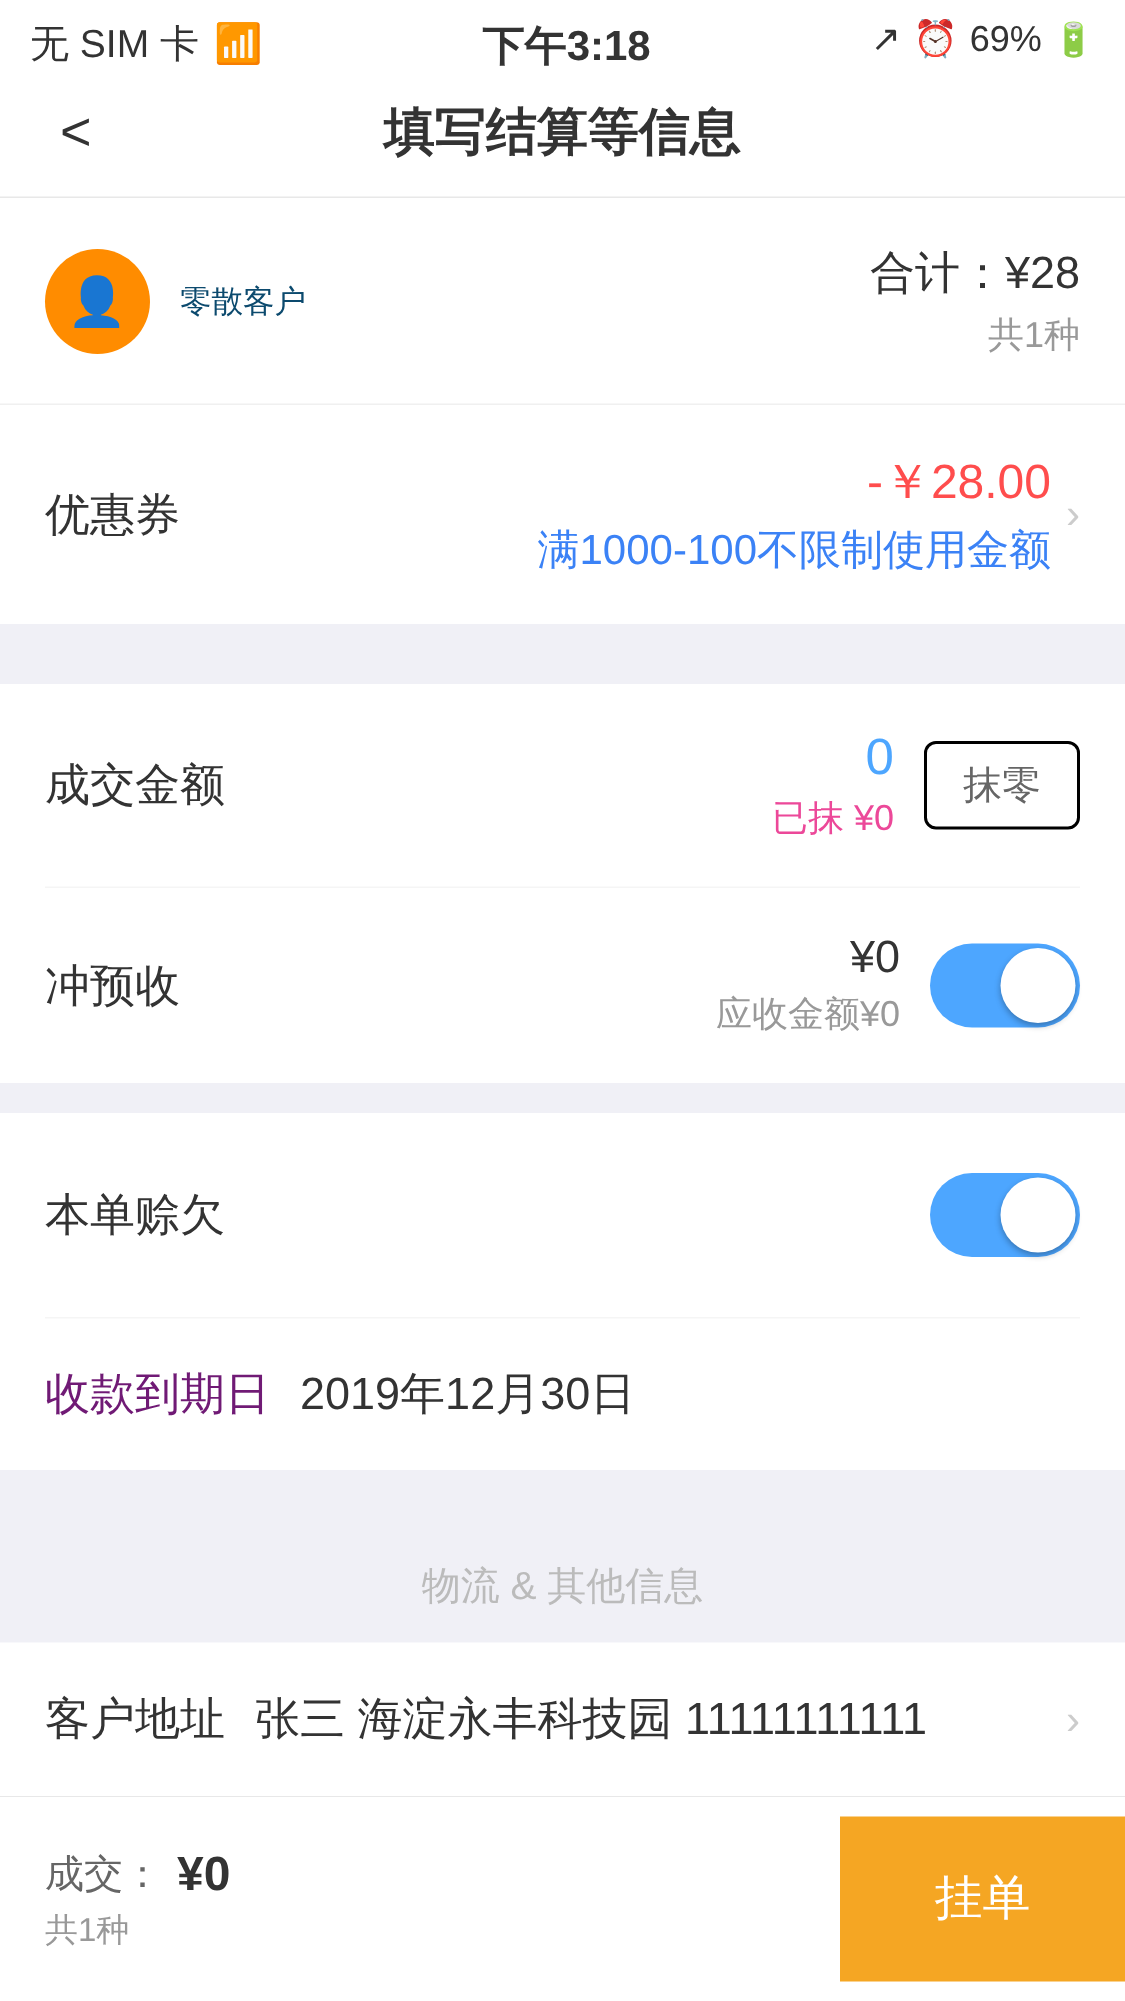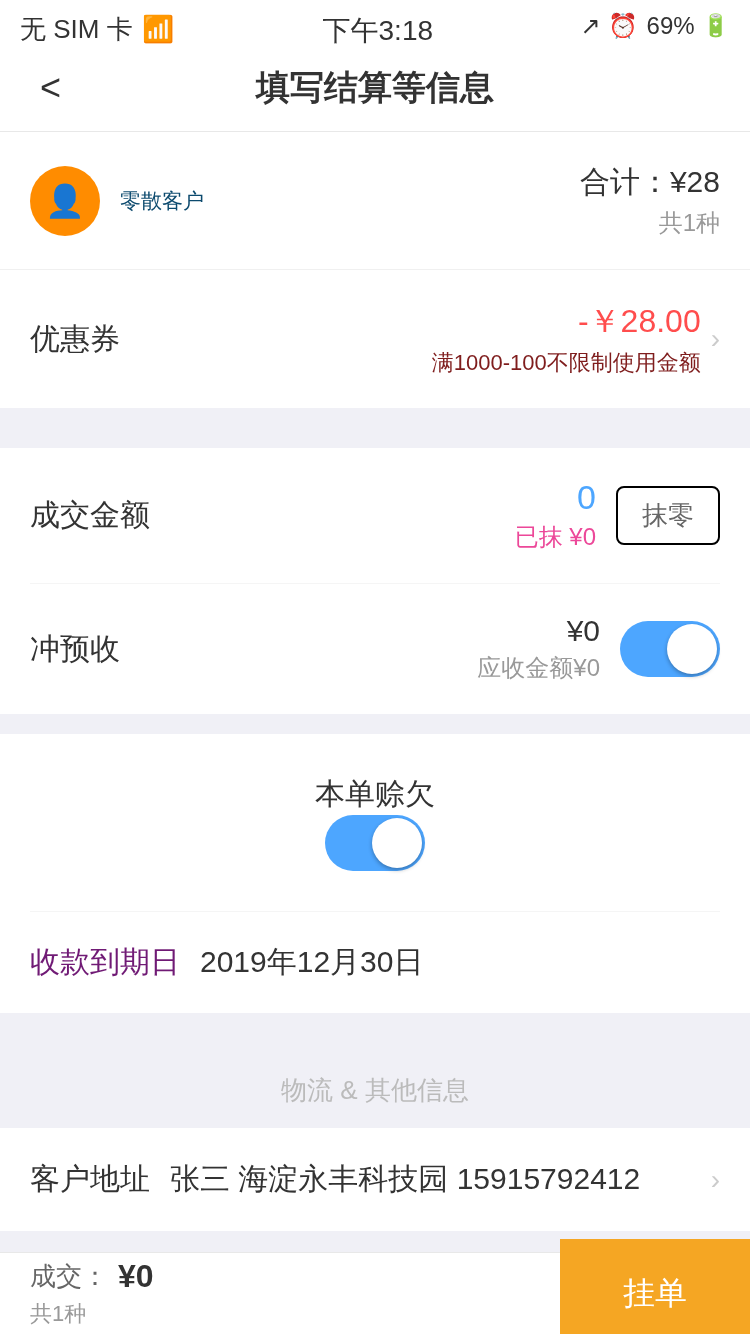--- a/index.html
+++ b/index.html
@@ -122,22 +122,22 @@
     }
     .coupon-info {
       text-align: right;
     }
     .coupon-discount {
       font-size: 32px;
       color: #ff4d4d;
       font-weight: 400;
     }
     .coupon-desc {
-      font-size: 22px;
-      color: #7f1d1d;
+      font-size: 28px;
+      color: #3b82f6;
       margin-top: 4px;
     }
     .chevron-right {
       color: #ccc;
       font-size: 28px;
     }
 
     
     .divider {
       height: 20px;
@@ -226,21 +226,20 @@
     .debt-section {
       background: #fff;
       padding: 0 30px;
       margin-bottom: 20px;
     }
     .debt-row {
       display: flex;
       align-items: center;
       justify-content: space-between;
       padding: 40px 0;
-      flex-direction: column;
     }
     .debt-label {
       font-size: 30px;
       color: #333;
     }
 
     
     .due-date-row {
       display: flex;
       align-items: center;
@@ -290,21 +289,21 @@
       color: #333;
       flex: 1;
     }
 
     
     .bottom-bar {
       position: fixed;
       bottom: 0;
       left: 0;
       width: 750px;
-      height: 82px;
+      height: 137px;
       background: #fff;
       display: flex;
       align-items: center;
       border-top: 1px solid #e8e8e8;
     }
     .bottom-info {
       flex: 1;
       padding: 0 30px;
     }
     .bottom-deal {
@@ -356,21 +355,21 @@
     }
   </style>
 </head>
 <body>
 
 <div class="status-bar">
   <div class="status-left">
     <span>无 SIM 卡</span>
     <span>📶</span>
   </div>
-  <div style="font-size:28px;font-weight:400;">下午3:18</div>
+  <div style="font-size:28px;font-weight:700;">下午3:18</div>
   <div class="status-right">
     <span>↗</span>
     <span>⏰</span>
     <span>69%</span>
     <span style="font-size:22px;">🔋</span>
   </div>
 </div>
 
 <div class="nav-bar">
   <span class="nav-back">&lt;</span>
@@ -447,21 +446,21 @@
 
 <div class="divider"></div>
 
 <div class="logistics-divider">
   <span class="logistics-label">物流 &amp; 其他信息</span>
 </div>
 
 <div class="address-section">
   <div class="address-row">
     <span class="address-label">客户地址</span>
-    <span class="address-value">张三 海淀永丰科技园 15915792412</span>
+    <span class="address-value">张三 海淀永丰科技园 11111111111</span>
     <span class="chevron-right">›</span>
   </div>
 </div>
 
 <div style="height: 130px;"></div>
 
 <div class="bottom-bar">
   <div class="bottom-info">
     <div class="bottom-deal">
       <span>成交：</span>

